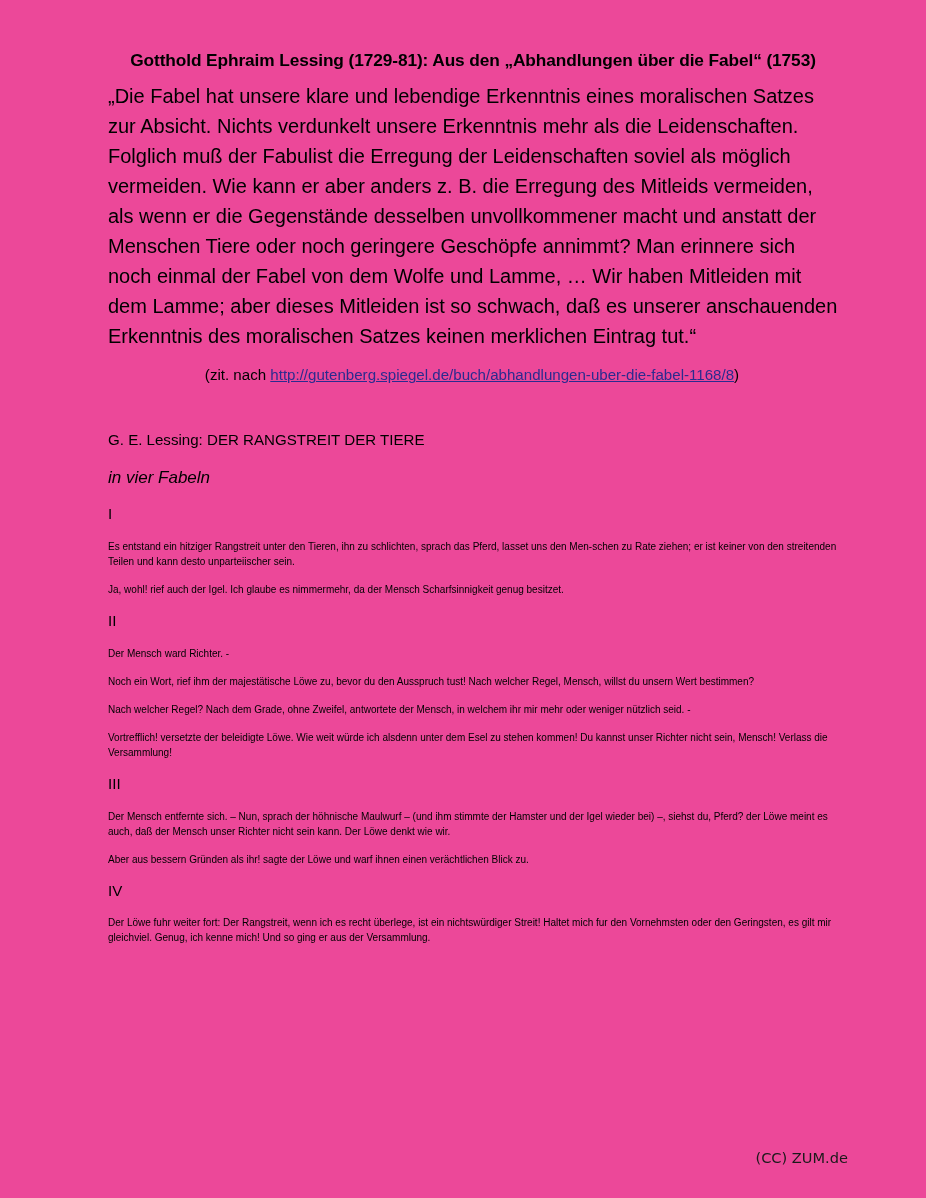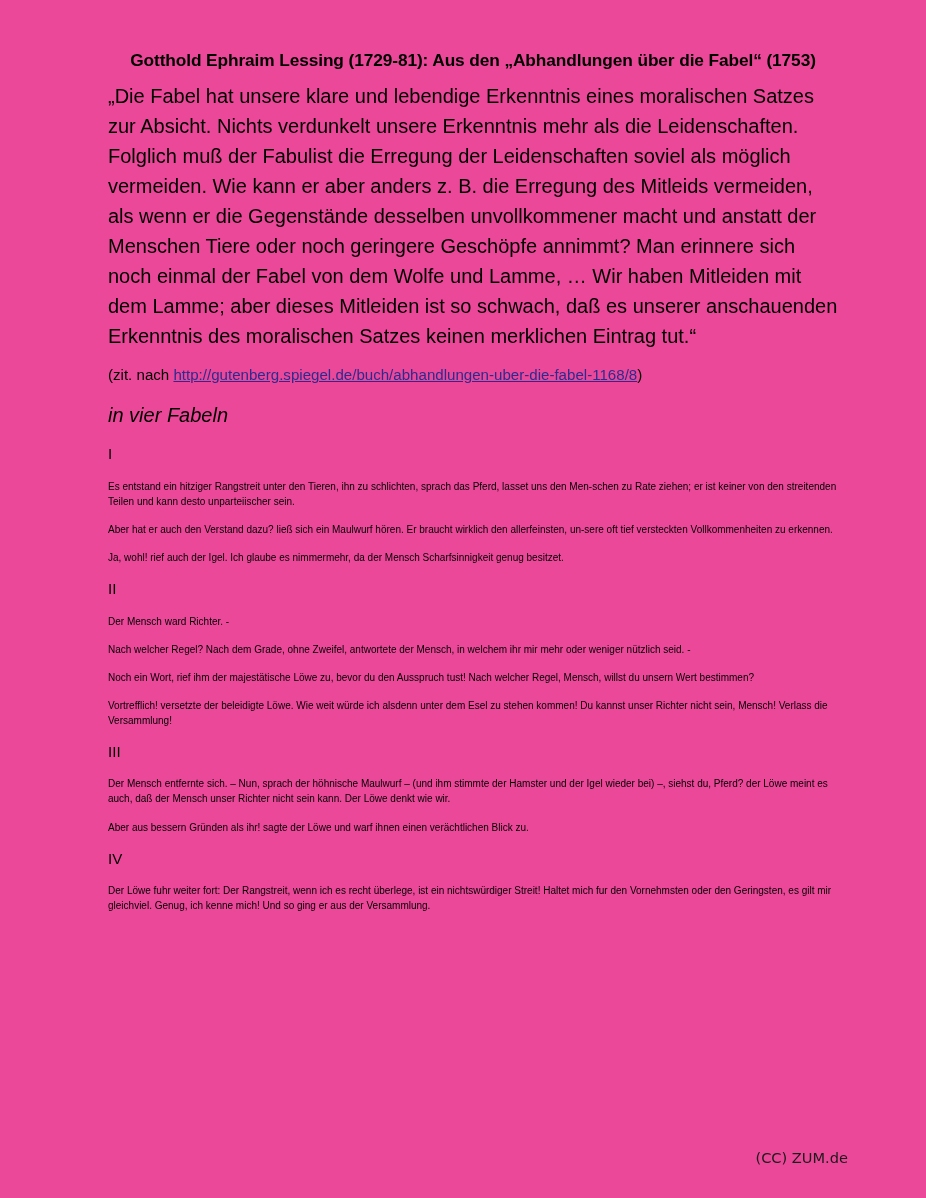--- a/index.html
+++ b/index.html
@@ -48,41 +48,41 @@
     padding-top: 9px;
   }
   .quote-block p {
     margin: 0;
     font-size: 20px;
     line-height: 1.505;
     text-align: left;
   }
 
   .citation {
-    text-align: left;
+    text-align: center;
     font-size: 15.1px;
     line-height: 1.5;
     margin: 0;
     padding-top: 13px;
     padding-right: 2px;
   }
   .citation a,
   .link {
     color: #2b2b8f;
     text-decoration: underline;
   }
 
   .work-heading {
     font-size: 15.1px;
     line-height: 1.5;
     margin: 0;
     padding-top: 42px;
   }
   .work-sub {
-    font-size: 20px;
+    font-size: 17px;
     font-style: italic;
     line-height: 1.5;
     margin: 0;
     padding-top: 13px;
   }
 
   .section-num {
     font-size: 15.1px;
     line-height: 1.5;
     margin: 0;
@@ -114,32 +114,32 @@
 
     <h1 class="doc-title">Gotthold Ephraim Lessing (1729-81): Aus den „Abhandlungen über die Fabel“ (1753)</h1>
 
 
     <div class="quote-block">
       <p>„Die Fabel hat unsere klare und lebendige Erkenntnis eines moralischen Satzes zur Absicht. Nichts verdunkelt unsere Erkenntnis mehr als die Leidenschaften. Folglich muß der Fabulist die Erregung der Leidenschaften soviel als möglich vermeiden. Wie kann er aber anders z. B. die Erregung des Mitleids vermeiden, als wenn er die Gegenstände desselben unvollkommener macht und anstatt der Menschen Tiere oder noch geringere Geschöpfe annimmt? Man erinnere sich noch einmal der Fabel von dem Wolfe und Lamme, … Wir haben Mitleiden mit dem Lamme; aber dieses Mitleiden ist so schwach, daß es unserer anschauenden Erkenntnis des moralischen Satzes keinen merklichen Eintrag tut.“</p>
     </div>
 
     <p class="citation"><span>(zit. nach </span><a class="link" href="#">http://gutenberg.spiegel.de/buch/abhandlungen-uber-die-fabel-1168/8</a><span>)</span></p>
 
+    <p class="work-heading">G. E. Lessing: DER RANGSTREIT DER TIERE</p>
 
     <p class="work-sub">in vier Fabeln</p>
 
     <p class="section-num">I</p>
     <p class="body-para">Es entstand ein hitziger Rangstreit unter den Tieren, ihn zu schlichten, sprach das Pferd, lasset uns den Men-schen zu Rate ziehen; er ist keiner von den streitenden Teilen und kann desto unparteiischer sein.</p>
-    <p class="body-para">Aber hat er auch den Verstand dazu? ließ sich ein Maulwurf hören. Er braucht wirklich den allerfeinsten, un-sere oft tief versteckten Vollkommenheiten zu erkennen.</p>
     <p class="body-para">Ja, wohl! rief auch der Igel. Ich glaube es nimmermehr, da der Mensch Scharfsinnigkeit genug besitzet.</p>
 
     <p class="section-num">II</p>
     <p class="body-para">Der Mensch ward Richter. -</p>
+    <p class="body-para">Noch ein Wort, rief ihm der majestätische Löwe zu, bevor du den Ausspruch tust! Nach welcher Regel, Mensch, willst du unsern Wert bestimmen?</p>
     <p class="body-para">Nach welcher Regel? Nach dem Grade, ohne Zweifel, antwortete der Mensch, in welchem ihr mir mehr oder weniger nützlich seid. -</p>
-    <p class="body-para">Noch ein Wort, rief ihm der majestätische Löwe zu, bevor du den Ausspruch tust! Nach welcher Regel, Mensch, willst du unsern Wert bestimmen?</p>
     <p class="body-para">Vortrefflich! versetzte der beleidigte Löwe. Wie weit würde ich alsdenn unter dem Esel zu stehen kommen! Du kannst unser Richter nicht sein, Mensch! Verlass die Versammlung!</p>
 
     <p class="section-num">III</p>
     <p class="body-para">Der Mensch entfernte sich. – Nun, sprach der höhnische Maulwurf – (und ihm stimmte der Hamster und der Igel wieder bei) –, siehst du, Pferd? der Löwe meint es auch, daß der Mensch unser Richter nicht sein kann. Der Löwe denkt wie wir.</p>
     <p class="body-para">Aber aus bessern Gründen als ihr! sagte der Löwe und warf ihnen einen verächtlichen Blick zu.</p>
 
     <p class="section-num">IV</p>
     <p class="body-para">Der Löwe fuhr weiter fort: Der Rangstreit, wenn ich es recht überlege, ist ein nichtswürdiger Streit! Haltet mich fur den Vornehmsten oder den Geringsten, es gilt mir gleichviel. Genug, ich kenne mich! Und so ging er aus der Versammlung.</p>
 
   </div>

